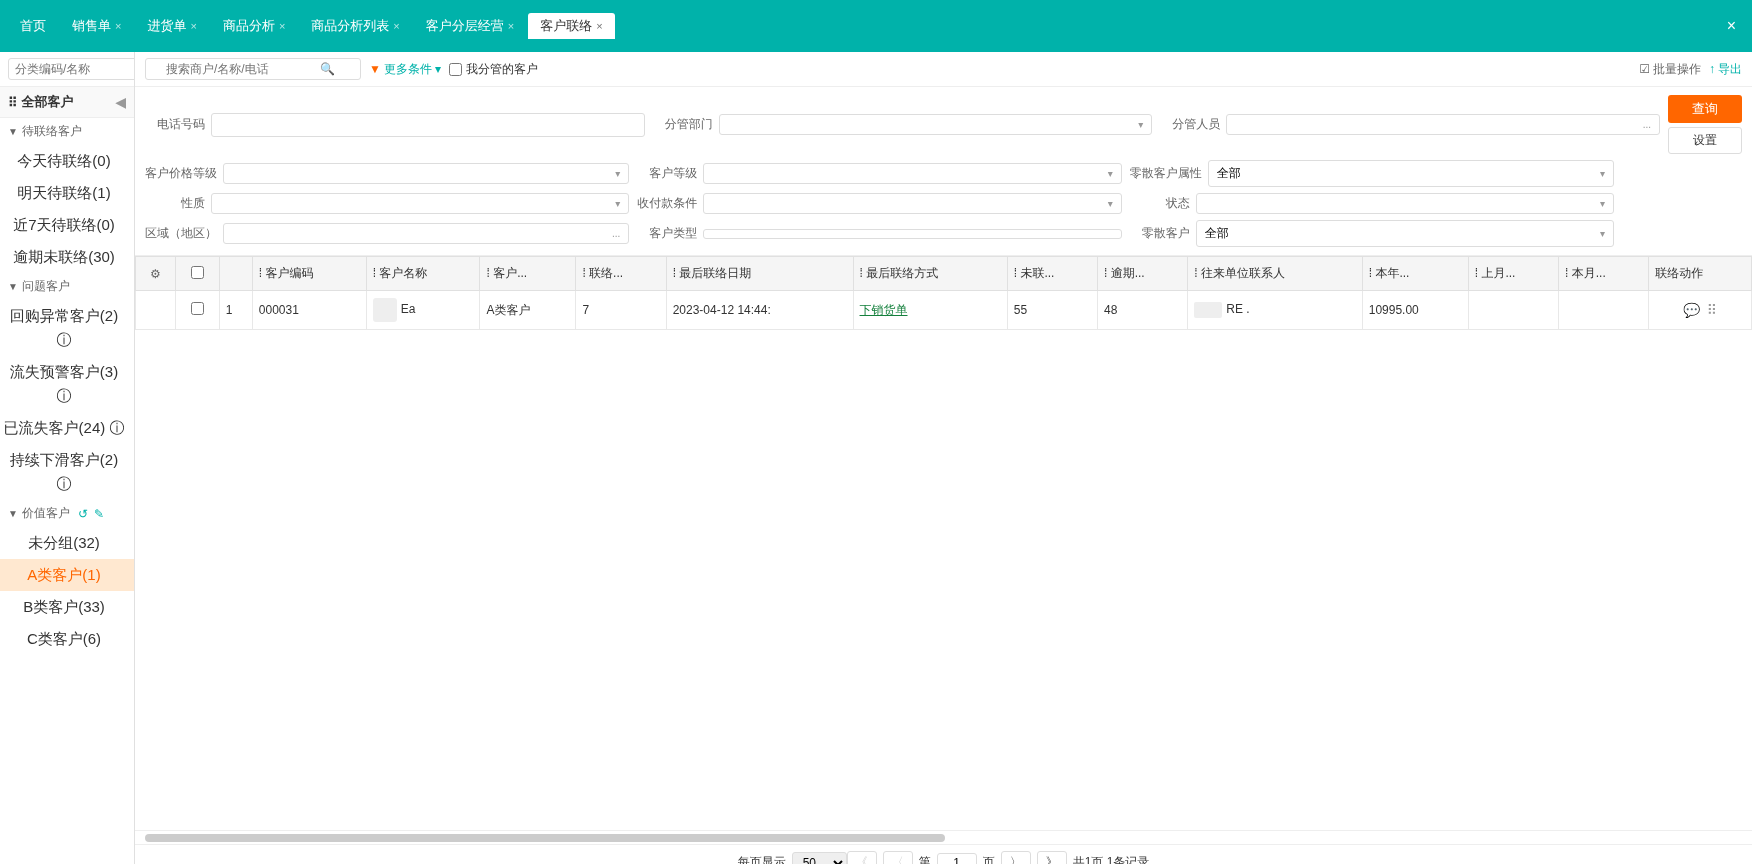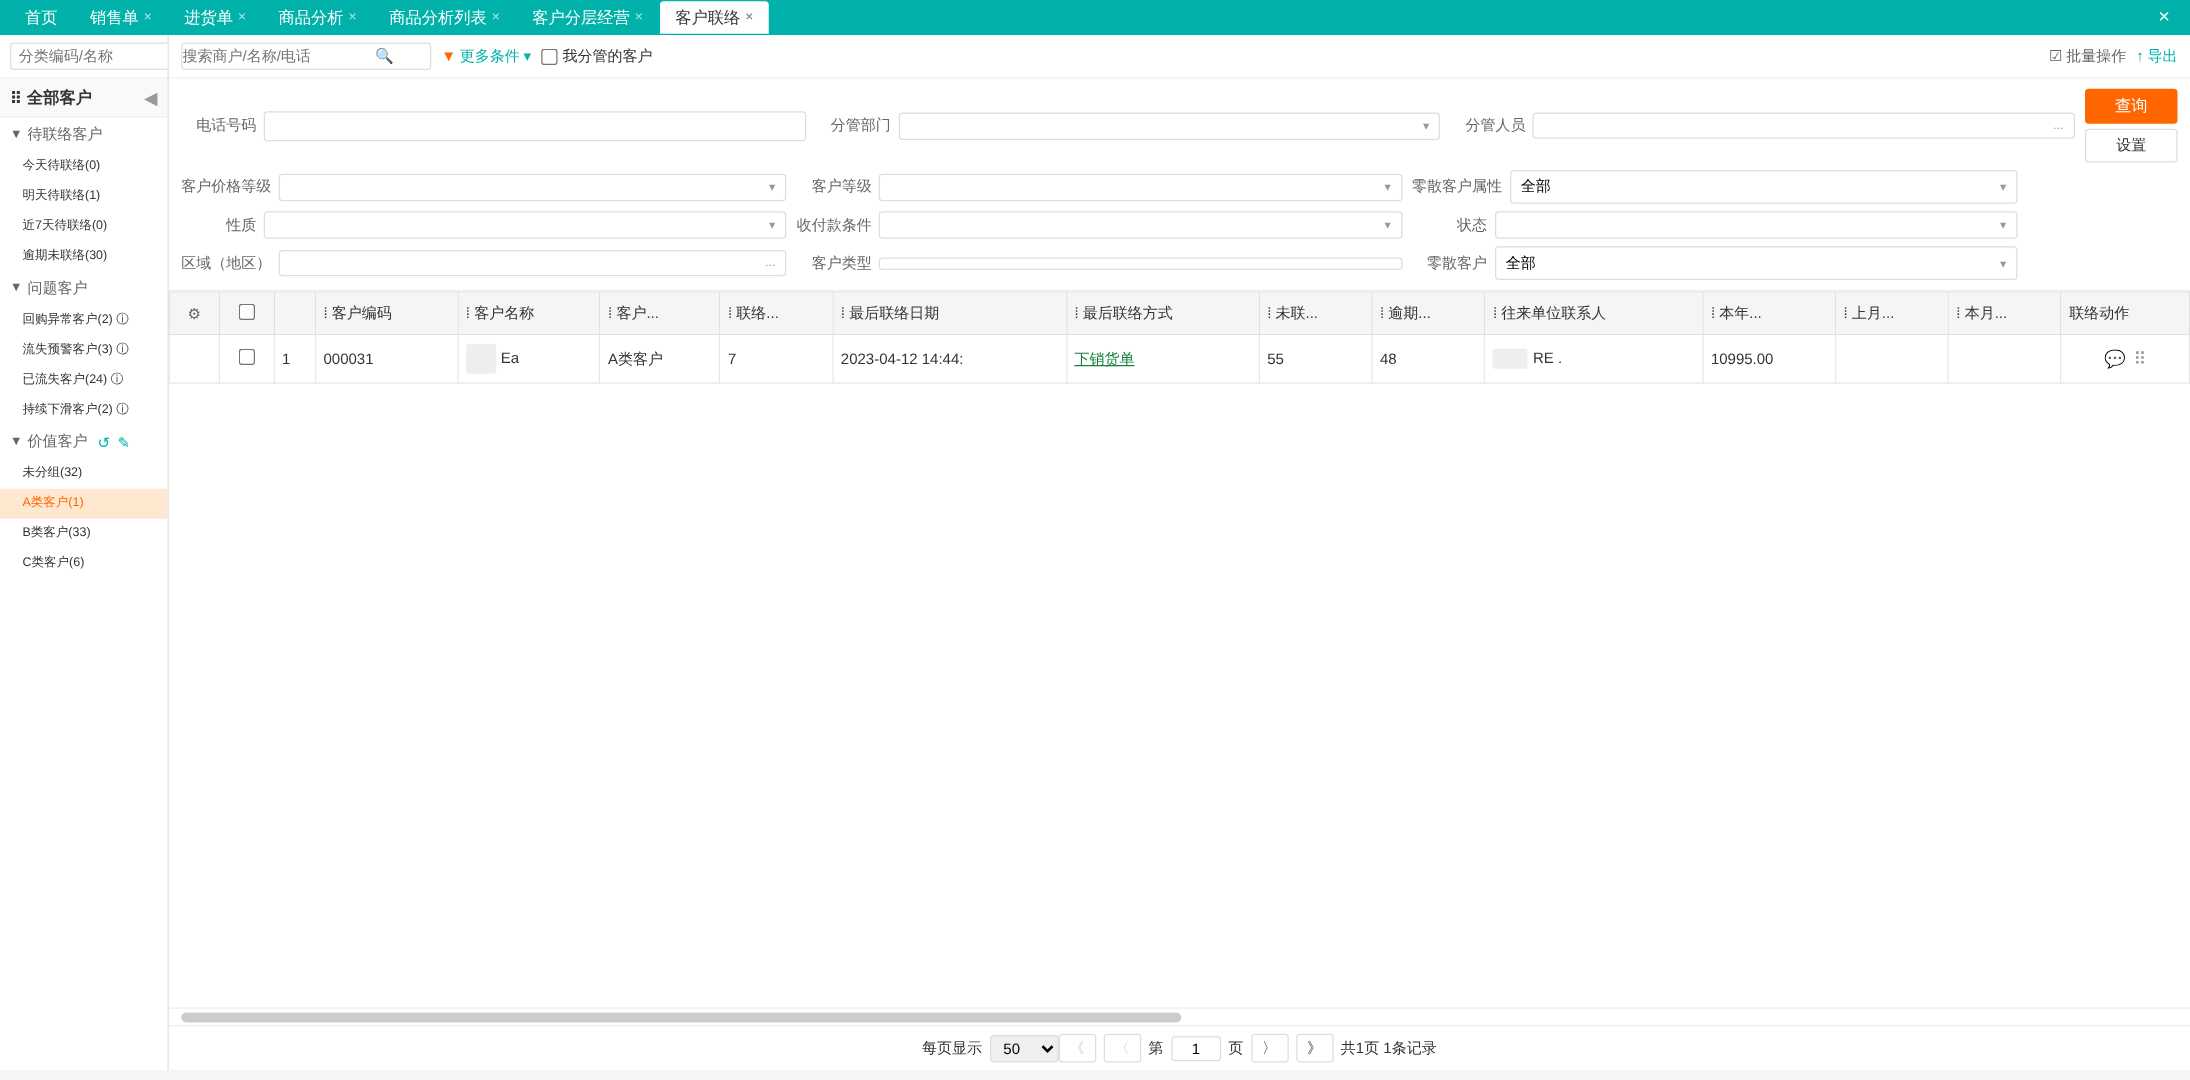--- a/index.html
+++ b/index.html
@@ -1,21 +1,21 @@
 <!DOCTYPE html>
 <html><head>
   <meta charset="utf-8">
   <style>
     * { margin: 0; padding: 0; box-sizing: border-box; }
     body { font-family: 'Microsoft YaHei', Arial, sans-serif; font-size: 12px; background: #f5f5f5; width: 1752px; height: 864px; overflow: hidden; }
 
     
     .top-nav {
       display: flex; align-items: center;
-      background: #00b2aa; height: 28px;
+      background: #00b2aa; height: 52px;
       padding: 0 8px; gap: 2px;
     }
     .top-nav .nav-item {
       color: #fff; padding: 4px 12px; cursor: pointer;
       font-size: 13px; border-radius: 3px 3px 0 0;
       display: flex; align-items: center; gap: 4px;
       white-space: nowrap;
     }
     .top-nav .nav-item.home { background: transparent; }
     .top-nav .nav-item.active { background: #fff; color: #333; }
@@ -48,36 +48,36 @@
     .sidebar-header-title { font-weight: bold; font-size: 13px; color: #333; display: flex; align-items: center; gap: 4px; }
     .sidebar-collapse { cursor: pointer; color: #999; font-size: 14px; }
 
     .sidebar-section { padding: 0; }
     .sidebar-section-title {
       display: flex; align-items: center; padding: 5px 8px;
       color: #666; font-size: 12px; cursor: pointer; gap: 4px;
     }
     .sidebar-section-title .arrow { font-size: 10px; }
     .sidebar-item {
-      padding: 4px 8px 4px 18px; cursor: pointer; color: #333;
-      font-size: 10px; line-height: 1.6;
+      padding: 4px 8px 4px 2px; cursor: pointer; color: #333;
+      font-size: 15px; line-height: 1.6; text-align: center;
     }
     .sidebar-item.active { background: #ffe8d0; color: #f60; }
 
     
     .content-area { flex: 1; display: flex; flex-direction: column; overflow: hidden; }
 
     
     .toolbar {
       display: flex; align-items: center; padding: 6px 10px;
       background: #fff; border-bottom: 1px solid #eee; gap: 8px;
     }
     .toolbar-search {
       display: flex; align-items: center; border: 1px solid #ddd;
-      border-radius: 3px; padding: 3px 0; gap: 4px; width: 200px;
+      border-radius: 3px; padding: 3px 20px; gap: 4px; width: 216px;
     }
     .toolbar-search input { border: none; outline: none; font-size: 12px; color: #999; width: 150px; }
     .toolbar-search .icon { color: #00b2aa; cursor: pointer; }
     .filter-btn { display: flex; align-items: center; gap: 3px; color: #00b2aa; cursor: pointer; font-size: 12px; }
     .checkbox-label { display: flex; align-items: center; gap: 4px; color: #333; cursor: pointer; font-size: 12px; }
     .toolbar-right { margin-left: auto; display: flex; align-items: center; gap: 8px; }
     .batch-btn { color: #666; font-size: 12px; cursor: pointer; display: flex; align-items: center; gap: 3px; }
     .export-btn { color: #00b2aa; font-size: 12px; cursor: pointer; display: flex; align-items: center; gap: 3px; }
 
     

